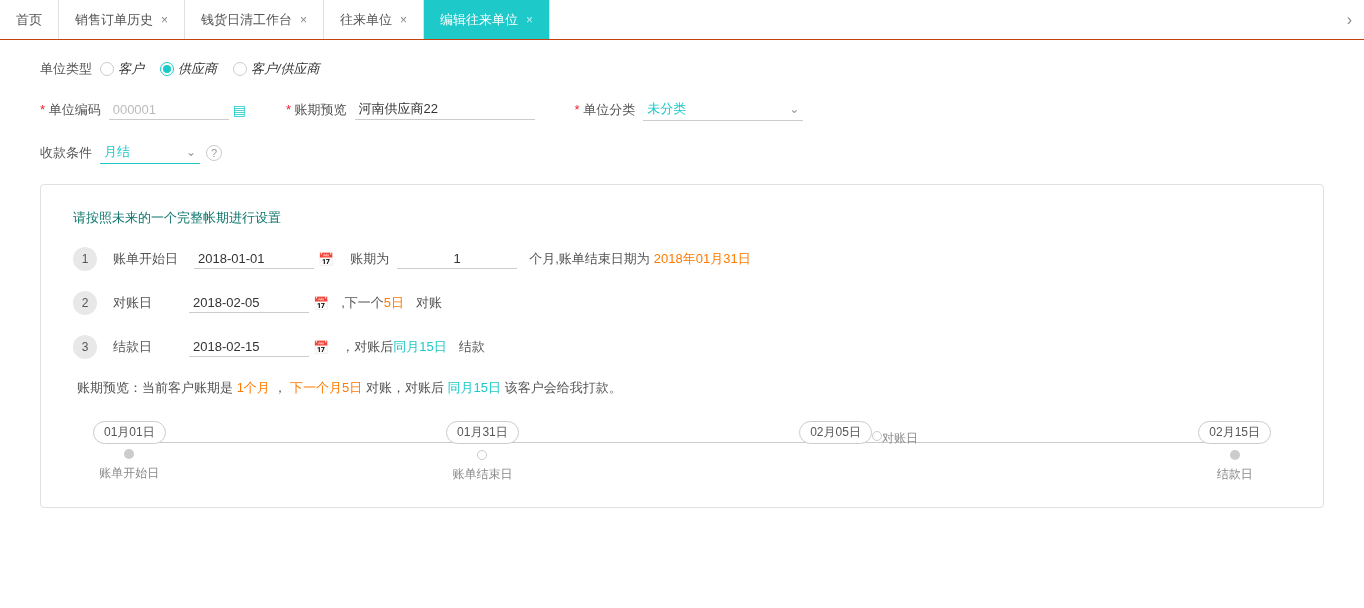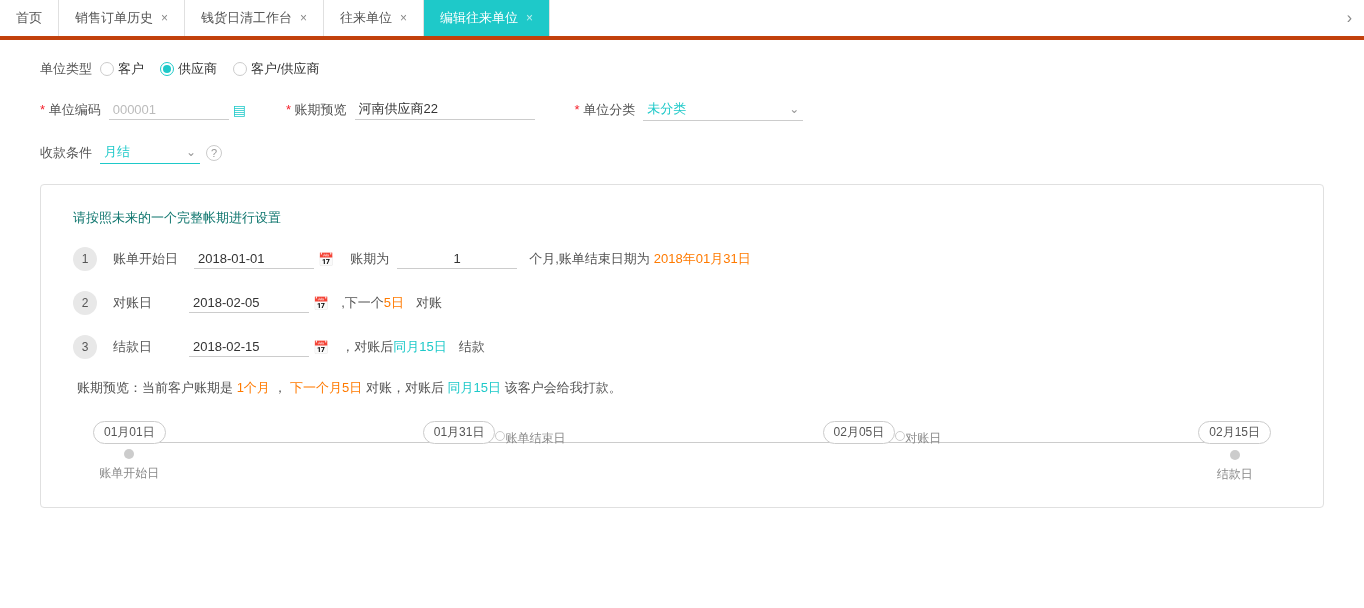--- a/index.html
+++ b/index.html
@@ -1,21 +1,21 @@
 <!DOCTYPE html>
 <html><head>
   <meta charset="utf-8">
   <style>
     * { box-sizing: border-box; margin: 0; padding: 0; }
     body { font-family: 'Microsoft YaHei', Arial, sans-serif; font-size: 13px; color: #333; background: #f5f5f5; }
 
     
     .tabs-bar {
       display: flex; align-items: center; background: #fff;
-      border-bottom: 4px solid #c2410c; height: 40px;
+      border-bottom: 1px solid #c2410c; height: 40px;
     }
     .tab-item {
       display: flex; align-items: center; padding: 0 16px; height: 100%;
       cursor: pointer; color: #555; border-right: 1px solid #e0e0e0;
       font-size: 13px; white-space: nowrap; position: relative;
     }
     .tab-item.active {
       background: #1ec9c9; color: #fff;
     }
     .tab-close {
@@ -34,21 +34,21 @@
     .form-row {
       display: flex; align-items: center; margin-bottom: 20px; flex-wrap: wrap;
     }
     .form-label {
       color: #555; margin-right: 8px; white-space: nowrap;
     }
     .form-label.required::before {
       content: '* '; color: #f5222d;
     }
     .radio-group {
-      display: flex; align-items: center; gap: 16px;
+      display: flex; align-items: center; gap: 16px; font-style: italic;
     }
     .radio-item {
       display: flex; align-items: center; gap: 4px; cursor: pointer;
     }
     .radio-circle {
       width: 14px; height: 14px; border-radius: 50%; border: 1px solid #ccc;
       display: flex; align-items: center; justify-content: center;
     }
     .radio-circle.checked {
       border-color: #1ec9c9;
@@ -253,21 +253,21 @@
       <div style="display:flex; justify-content:space-between; align-items:flex-start;">
 
         <div style="display:flex; flex-direction:column; align-items:center; z-index:1;">
           <div style="border:1px solid #ccc; border-radius:12px; padding:2px 10px; font-size:12px; color:#555; background:#fff; margin-bottom:5px;">
             <span>01月01日</span>
           </div>
           <div style="width:10px;height:10px;border-radius:50%;background:#ccc;"></div>
           <div style="font-size:12px;color:#888;margin-top:6px;">账单开始日</div>
         </div>
 
-        <div style="display:flex; flex-direction:row; align-items:center; z-index:1;text-align:right;">
+        <div style="display:flex; flex-direction:column; align-items:center; z-index:1;text-align:right;">
           <div style="border:1px solid #ccc; border-radius:12px; padding:2px 10px; font-size:12px; color:#555; background:#fff; margin-bottom:6px;">
             <span>01月31日</span>
           </div>
           <div style="width:10px;height:10px;border-radius:50%;border:1px solid #ccc;background:#fff;"></div>
           <div style="font-size:12px;color:#888;margin-top:6px;">账单结束日</div>
         </div>
 
         <div style="display:flex; align-items:center; z-index:1;">
           <div style="border:1px solid #ccc; border-radius:12px; padding:2px 10px; font-size:12px; color:#555; background:#fff; margin-bottom:6px;">
             <span>02月05日</span>

